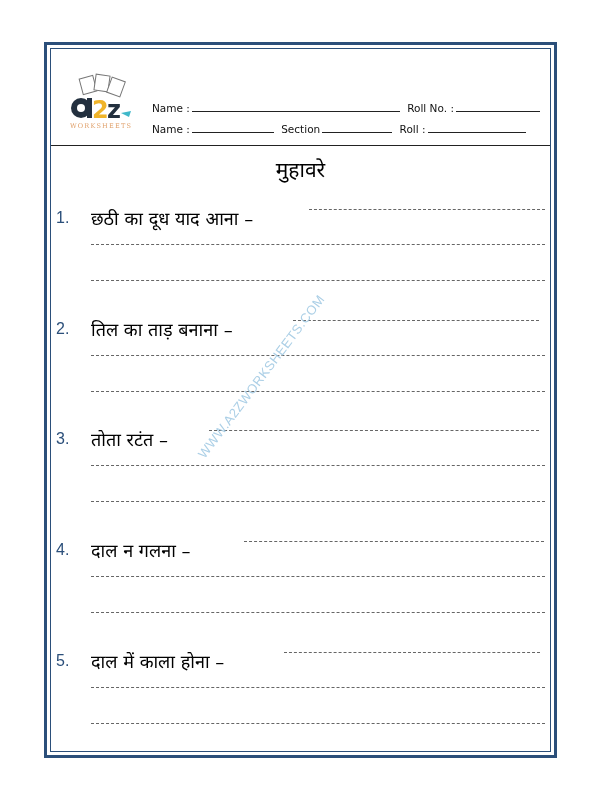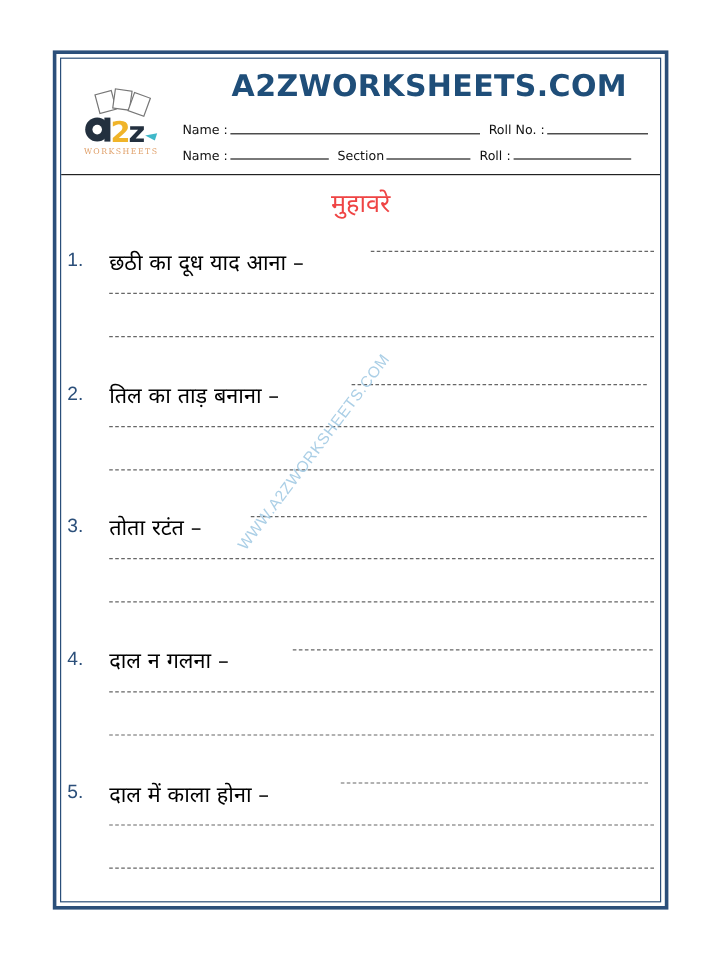--- a/index.html
+++ b/index.html
@@ -6,21 +6,21 @@
     body { width: 600px; height: 800px; position: relative; overflow: hidden; font-family: "Liberation Sans", sans-serif; }
     .outer { position: absolute; left: 44px; top: 42px; width: 513px; height: 716px; border: 3px solid #2b4f7a; box-sizing: border-box; }
     .inner { position: absolute; left: 3px; top: 3px; right: 3px; bottom: 3px; border: 1px solid #2b4f7a; }
     .header { position: absolute; left: 0; top: 0; right: 0; height: 96px; border-bottom: 1.5px solid #222; }
     .site-title { position: absolute; left: 142px; top: 8px; font-size: 25px; font-weight: bold; color: #1f4e79; letter-spacing: 0.3px; font-family: "DejaVu Sans", sans-serif; }
     .logo { position: absolute; left: 8px; top: 24px; width: 84px; height: 58px; }
     .field-row { position: absolute; left: 101px; font-size: 10.5px; color: #111; white-space: nowrap; font-family: "DejaVu Sans", sans-serif; }
     .row1 { top: 52px; } .row2 { top: 73px; }
     .fl { display: inline-block; border-bottom: 1px solid #222; height: 10px; vertical-align: baseline; margin-right: 4px; }
     .lbl { margin-right: 2px; }
-    .ws-title { position: absolute; left: 0; right: 0; top: 106px; text-align: center; font-size: 21px; color: #ef4444; font-family: "DejaVu Sans", sans-serif; }
+    .ws-title { position: absolute; left: 0; right: 0; top: 106px; text-align: center; font-size: 21px; color: #000000; font-family: "DejaVu Sans", sans-serif; }
     .q { position: absolute; left: 0; right: 0; }
     .qnum { position: absolute; left: 5px; top: 0; font-size: 16px; color: #2b4f7a; font-family: "Liberation Sans", sans-serif; }
     .qtext { position: absolute; left: 40px; top: -3px; font-size: 18px; color: #000000; font-family: "DejaVu Sans", sans-serif; white-space: nowrap; }
     .aline { position: absolute; border-bottom: 1px dashed #666; height: 0; }
     .watermark { position: absolute; left: 150px; top: 400px; font-size: 13px; color: #9dc7e2; transform: rotate(-53deg); transform-origin: left center; letter-spacing: 0.5px; opacity: 0.85; white-space: nowrap; }
   </style>
 </head>
 <body>
 
 <div class="outer">
@@ -35,21 +35,20 @@
           <circle cx="22" cy="35" r="10" fill="#23303f"></circle>
           <circle cx="22" cy="35" r="4" fill="#fff"></circle>
           <rect x="28" y="25" width="5" height="20" fill="#23303f"></rect>
           <text x="33" y="45" font-family="DejaVu Sans, sans-serif" font-weight="bold" font-size="24" fill="#f0b429">2</text>
           <text x="48" y="45" font-family="DejaVu Sans, sans-serif" font-weight="bold" font-size="24" fill="#23303f">z</text>
           <path d="M62 40 L72 38 L70 44 Z" fill="#3fb8c9"></path>
           <text x="42" y="55" text-anchor="middle" font-family="DejaVu Serif, serif" font-size="6.5" fill="#e0a06a" letter-spacing="1.2">WORKSHEETS</text>
         </svg>
       </div>
 
-      <div class="site-title">A2ZWORKSHEETS.COM</div>
 
       <div class="field-row row1">
         <span class="lbl">Name :</span><span class="fl" style="width:208px"></span>
         <span class="lbl">Roll No. :</span><span class="fl" style="width:84px"></span>
       </div>
       <div class="field-row row2">
         <span class="lbl">Name :</span><span class="fl" style="width:82px"></span>
         <span class="lbl">Section</span><span class="fl" style="width:70px"></span>
         <span class="lbl">Roll :</span><span class="fl" style="width:98px"></span>
       </div>

